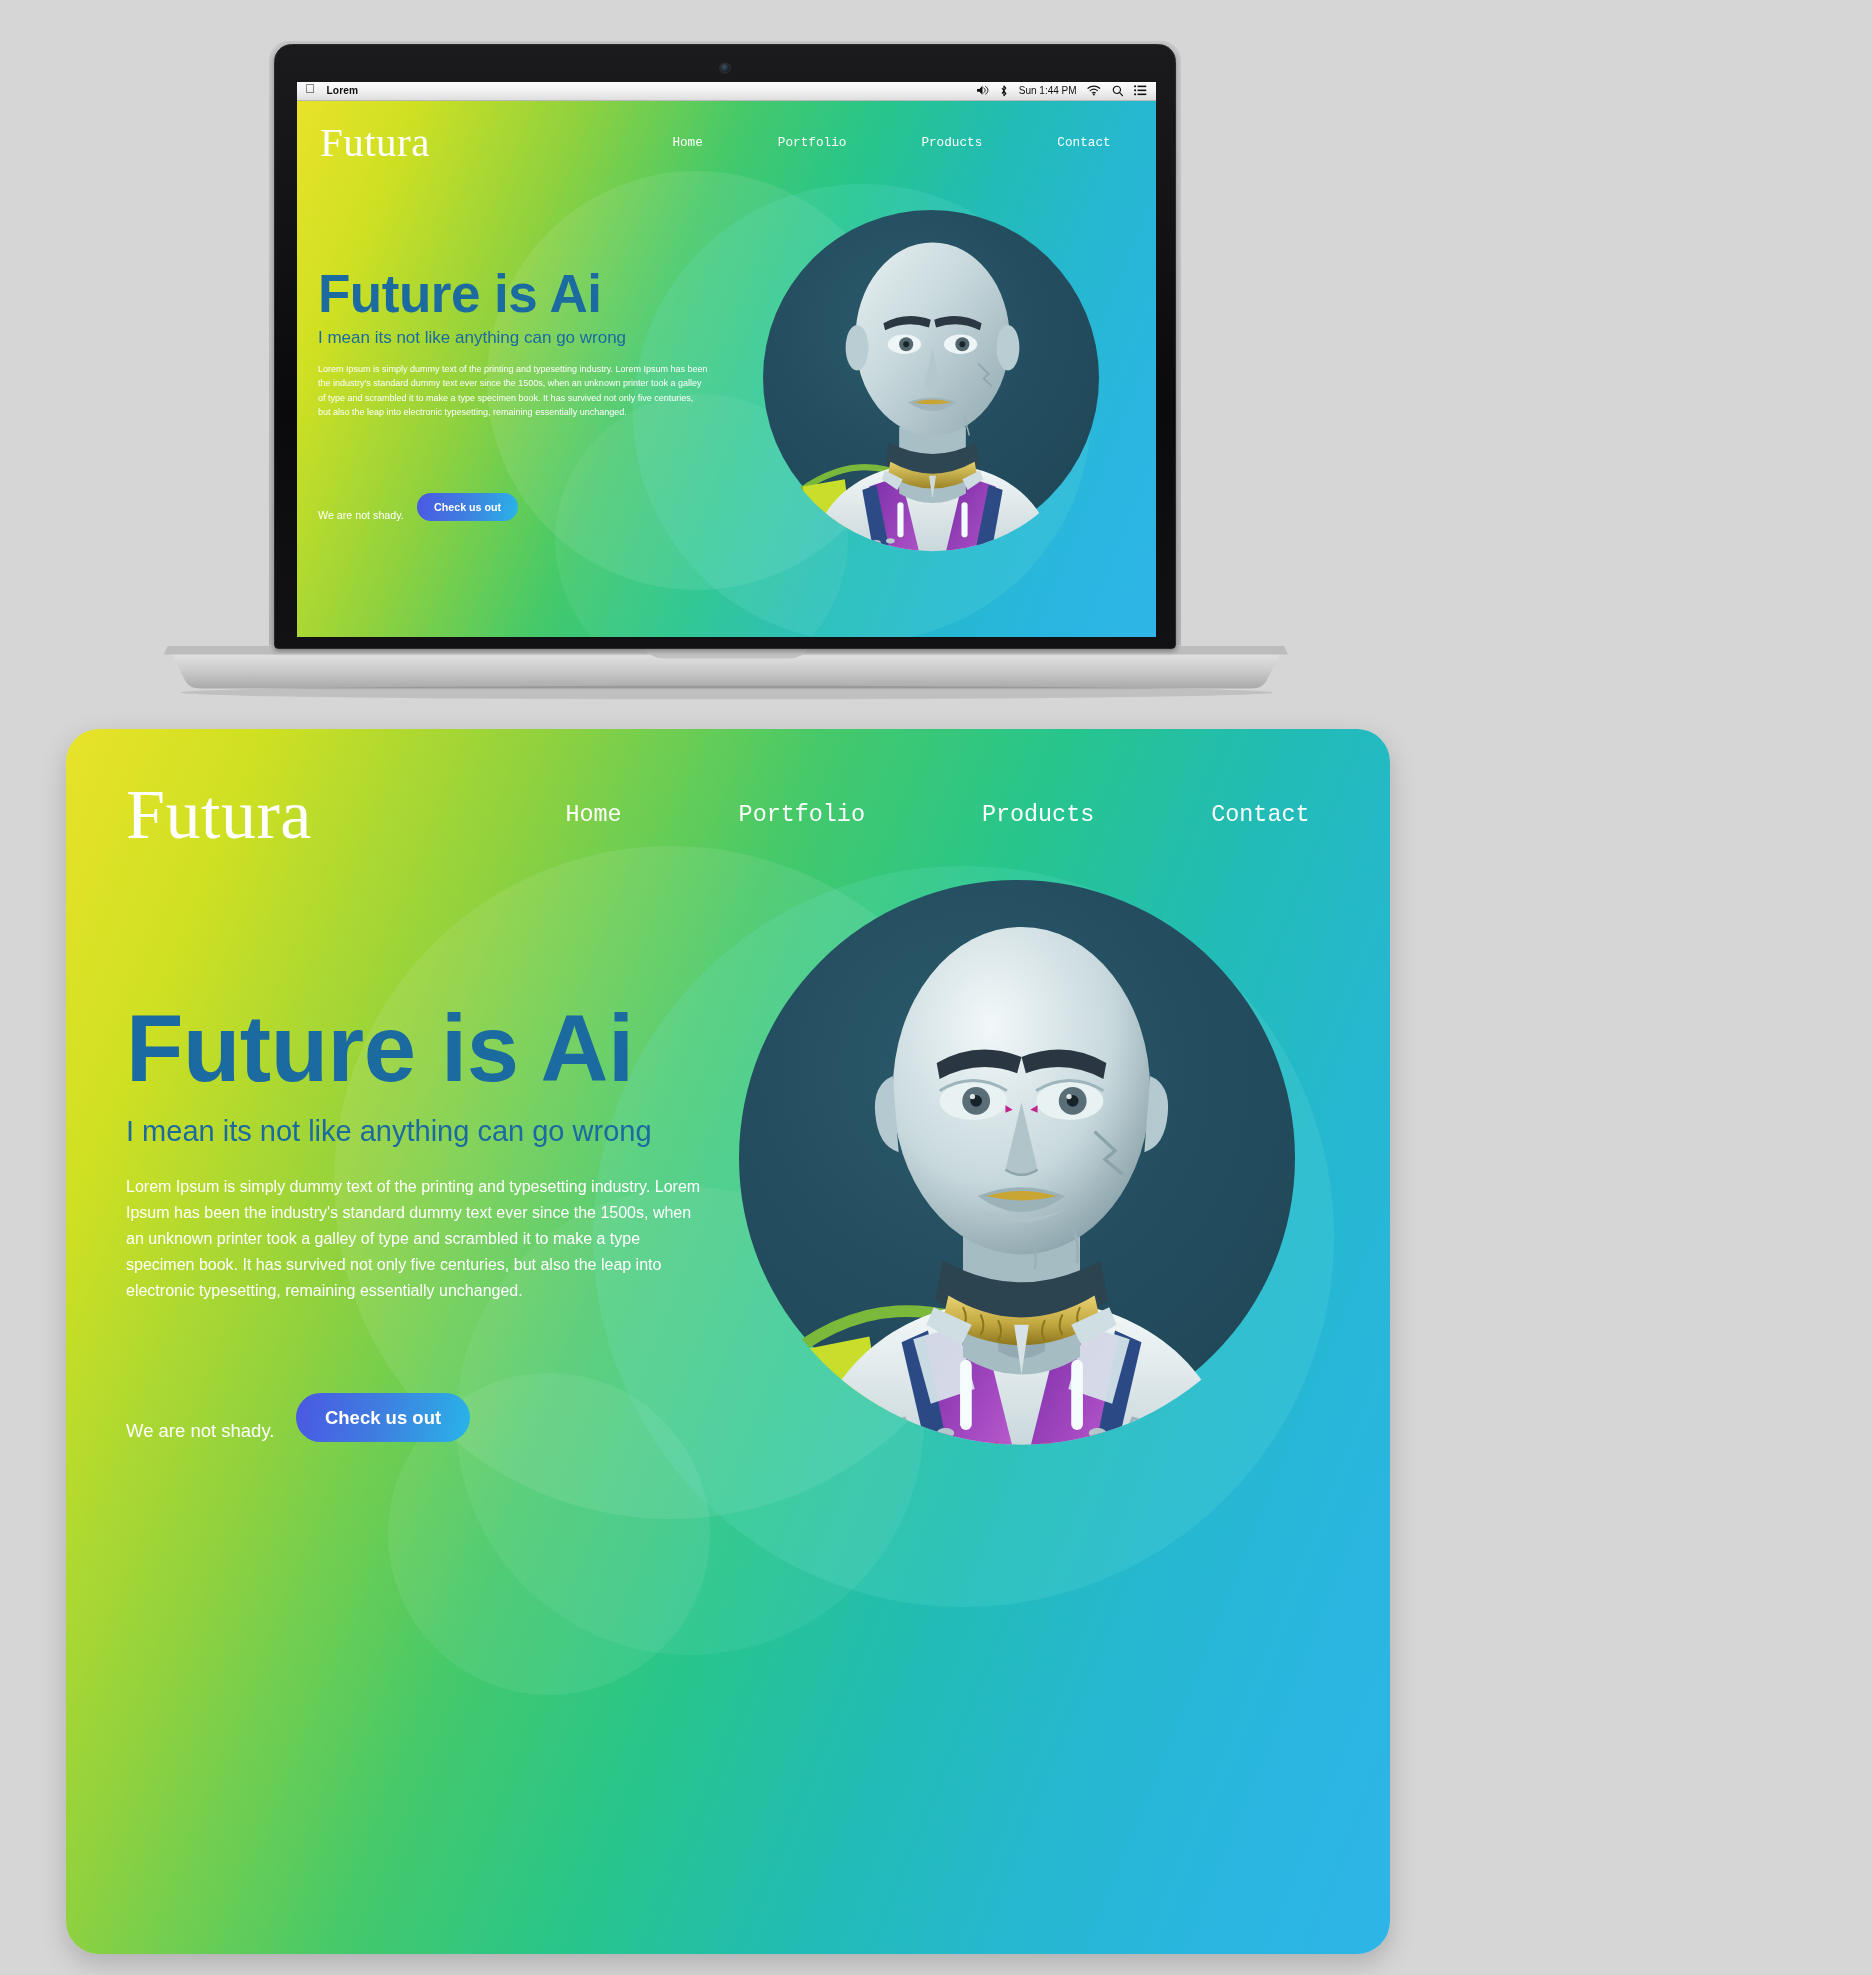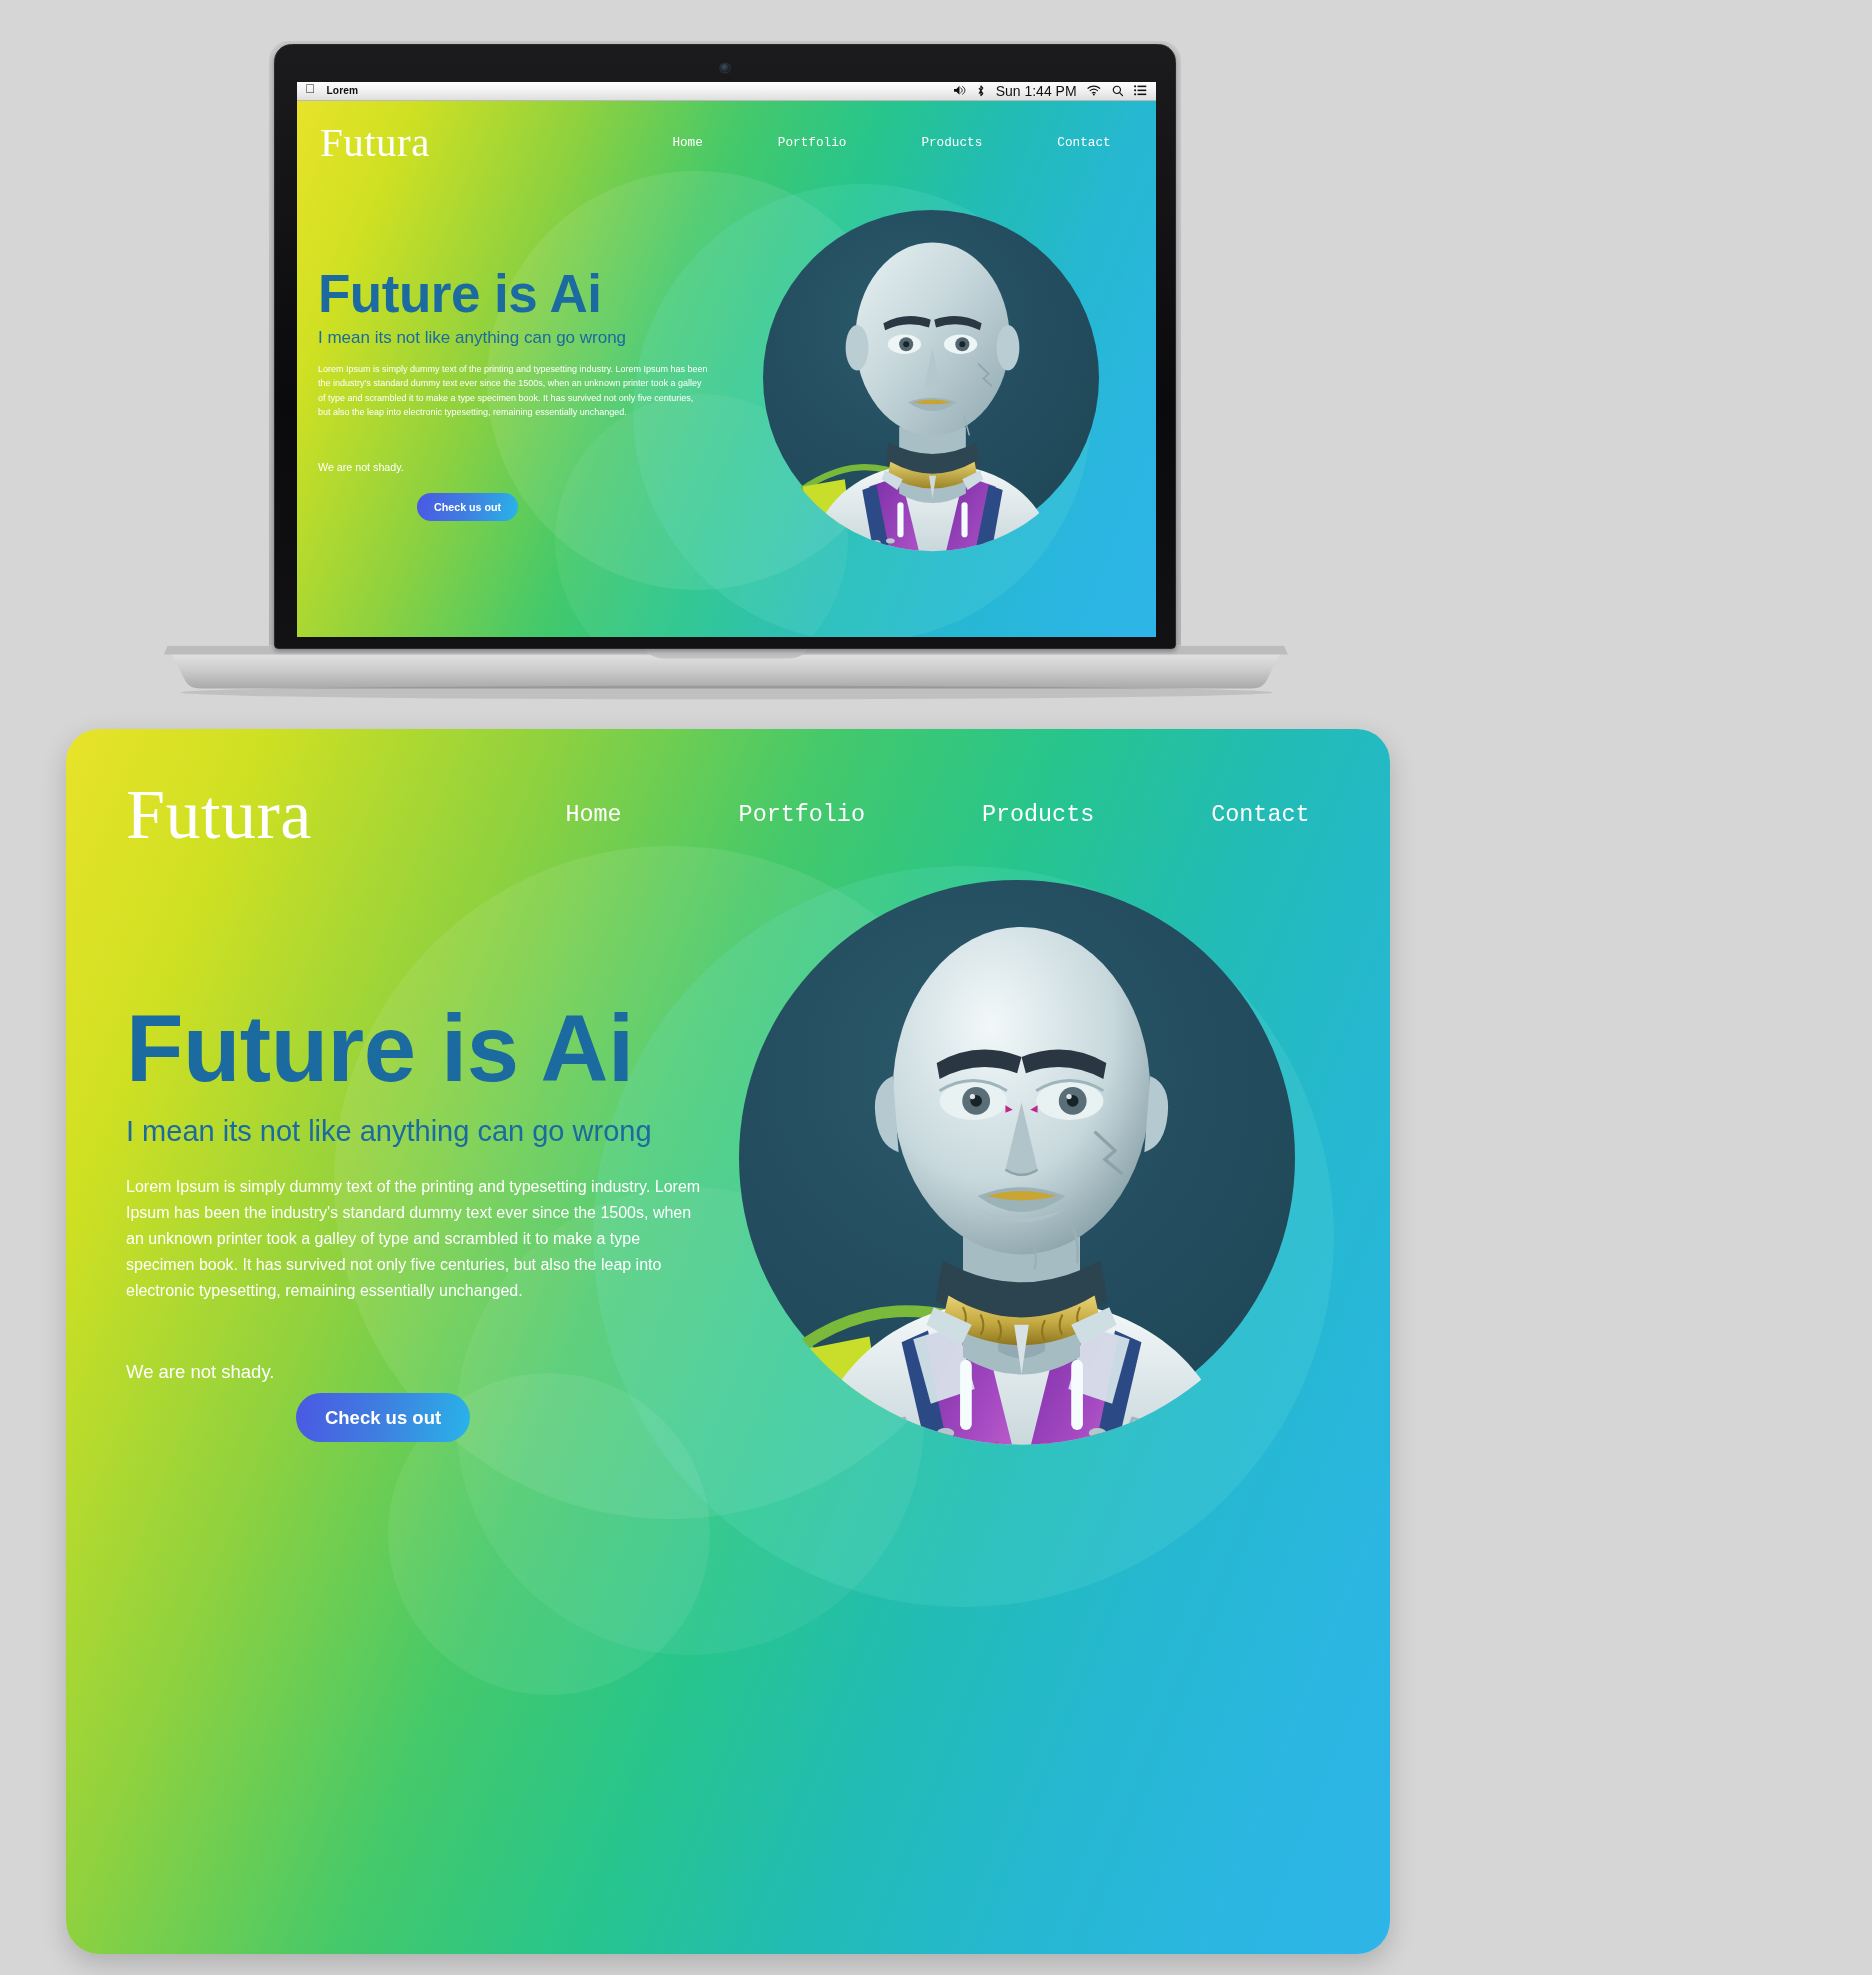--- a/index.html
+++ b/index.html
@@ -78,21 +78,21 @@
     display:flex; align-items:center;
     font-size:10.2px; color:#101010;
     padding:0 8.8px;
     font-family:"Liberation Sans", sans-serif;
   }
   .menubar .mb-left { display:flex; align-items:center; gap:11.7px; }
   .menubar .mb-right { margin-left:auto; display:flex; align-items:center; gap:10.7px; }
   .apple-glyph { font-size:12.7px; line-height:1; position:relative; top:-1px; }
   .mb-item { font-weight:bold; font-size:10.2px; letter-spacing:0.1px;}
   .mb-icon { display:inline-flex; align-items:center; }
-  .mb-clock { font-size:14px; }
+  .mb-clock { font-size:10px; }
 
   
   .site { position:relative; width:100%; height:calc(100% - 18.5px); }
 
   
   .navbar {
     position:absolute; left:0; right:0;
     display:flex; align-items:center;
     z-index:6;
   }
@@ -106,21 +106,21 @@
   .navlinks { margin-left:auto; display:flex; align-items:flex-end;font-family:Liberation Mono, monospace; }
   .navlink {
     color:#ffffff; text-decoration:none; white-space:nowrap;
     font-weight:400;
   }
 
   
   .headline { color:#1b6aa0; font-weight:700; line-height:1; letter-spacing:-0.5px; }
   .subhead  { color:#1b6aa0; font-weight:400; line-height:1.1; }
   .bodycopy { color:#ffffff; font-weight:400; }
-  .cta-row { display:flex; align-items:flex-start; }
+  .cta-row { display:flex; align-items:flex-end; }
   .cta-note { color:#ffffff; font-weight:400; }
   .cta-btn {
     display:inline-flex; align-items:center; justify-content:center;
     color:#fff; border:none; cursor:pointer; white-space:nowrap;
     background:linear-gradient(100deg,#4b57e3 0%,#3f7ee0 48%,#29b4e8 100%);
     border-radius:974px; font-weight:bold;
     font-family:"Liberation Sans", sans-serif;
     margin-top:32px;
   }
 

